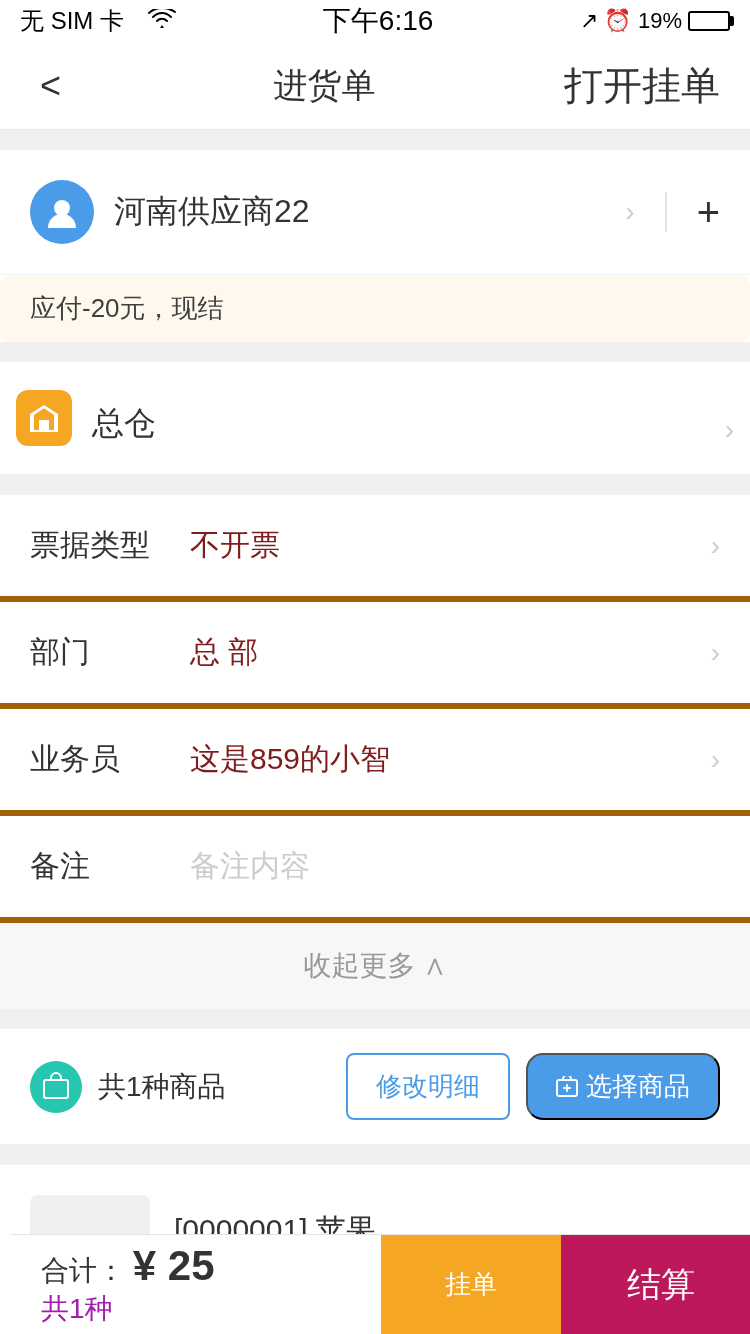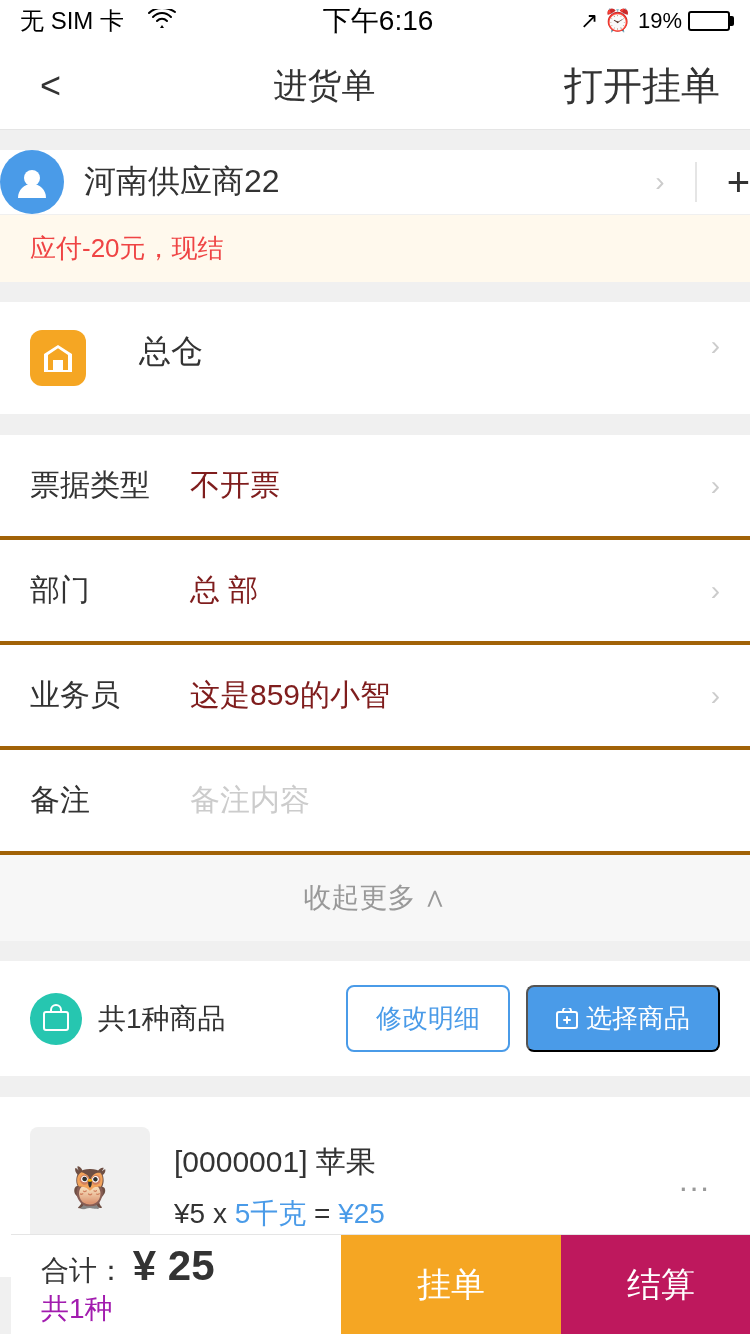--- a/index.html
+++ b/index.html
@@ -93,20 +93,21 @@
     
     .card-section {
       background: #fff;
       width: 750px;
     }
 
     
     .supplier-row {
       display: flex;
       align-items: center;
+      padding: 30px;
       border-bottom: 1px solid #f0f0f0;
     }
     .supplier-avatar {
       width: 64px;
       height: 64px;
       border-radius: 50%;
       background: #4a9be8;
       display: flex;
       align-items: center;
       justify-content: center;
@@ -136,31 +137,31 @@
       height: 40px;
       background: #e5e5e5;
       margin-right: 30px;
     }
 
     
     .notice-bar {
       background: #fff9ed;
       padding: 16px 30px;
       font-size: 26px;
-      color: #ef4444;
+      color: #404040;
+      border-radius: 10px;
     }
 
     
     .warehouse-row {
       display: flex;
-      align-items: flex-start;
-      padding: 28px 30px;
+      align-items: flex-end;
+      padding: 28px 16px;
       background: #fff;
       border-bottom: 1px solid #f0f0f0;
-      gap: 33px;
     }
     .warehouse-icon {
       width: 56px;
       height: 56px;
       border-radius: 12px;
       background: #f5a623;
       display: flex;
       align-items: center;
       justify-content: center;
       margin-right: 20px;
@@ -180,21 +181,21 @@
       color: #ccc;
       font-size: 28px;
     }
 
     
     .form-row {
       display: flex;
       align-items: center;
       padding: 30px 30px;
       background: #fff;
-      border-bottom: 4px solid #a16207;
+      border-bottom: 6px solid #a16207;
       min-height: 88px;
     }
     .form-label {
       font-size: 30px;
       color: #333;
       width: 160px;
       flex-shrink: 0;
     }
     .form-value {
       flex: 1;
@@ -250,21 +251,21 @@
       padding: 14px 28px;
       border-radius: 8px;
       font-size: 26px;
       margin-right: 16px;
       cursor: pointer;
     }
     .btn-filled {
       background: #4a9be8;
       color: #fff;
       padding: 14px 28px;
-      border-radius: 8px;
+      border-radius: 17px;
       font-size: 26px;
       cursor: pointer;
       display: flex;
       align-items: center;
       gap: 8px;
     }
 
     
     .product-item {
       background: #fff;
@@ -328,25 +329,25 @@
       font-size: 42px;
       font-weight: bold;
       color: #333;
       display: inline;
     }
     .total-sub {
       font-size: 28px;
       color: #a21caf;
     }
     .btn-hang {
-      width: 220px;
+      width: 180px;
       height: 100px;
       background: #f5a623;
       color: #fff;
-      font-size: 34px;
+      font-size: 26px;
       display: flex;
       align-items: center;
       justify-content: center;
       cursor: pointer;
     }
     .btn-checkout {
       width: 200px;
       height: 100px;
       background: #be185d;
       color: #fff;

